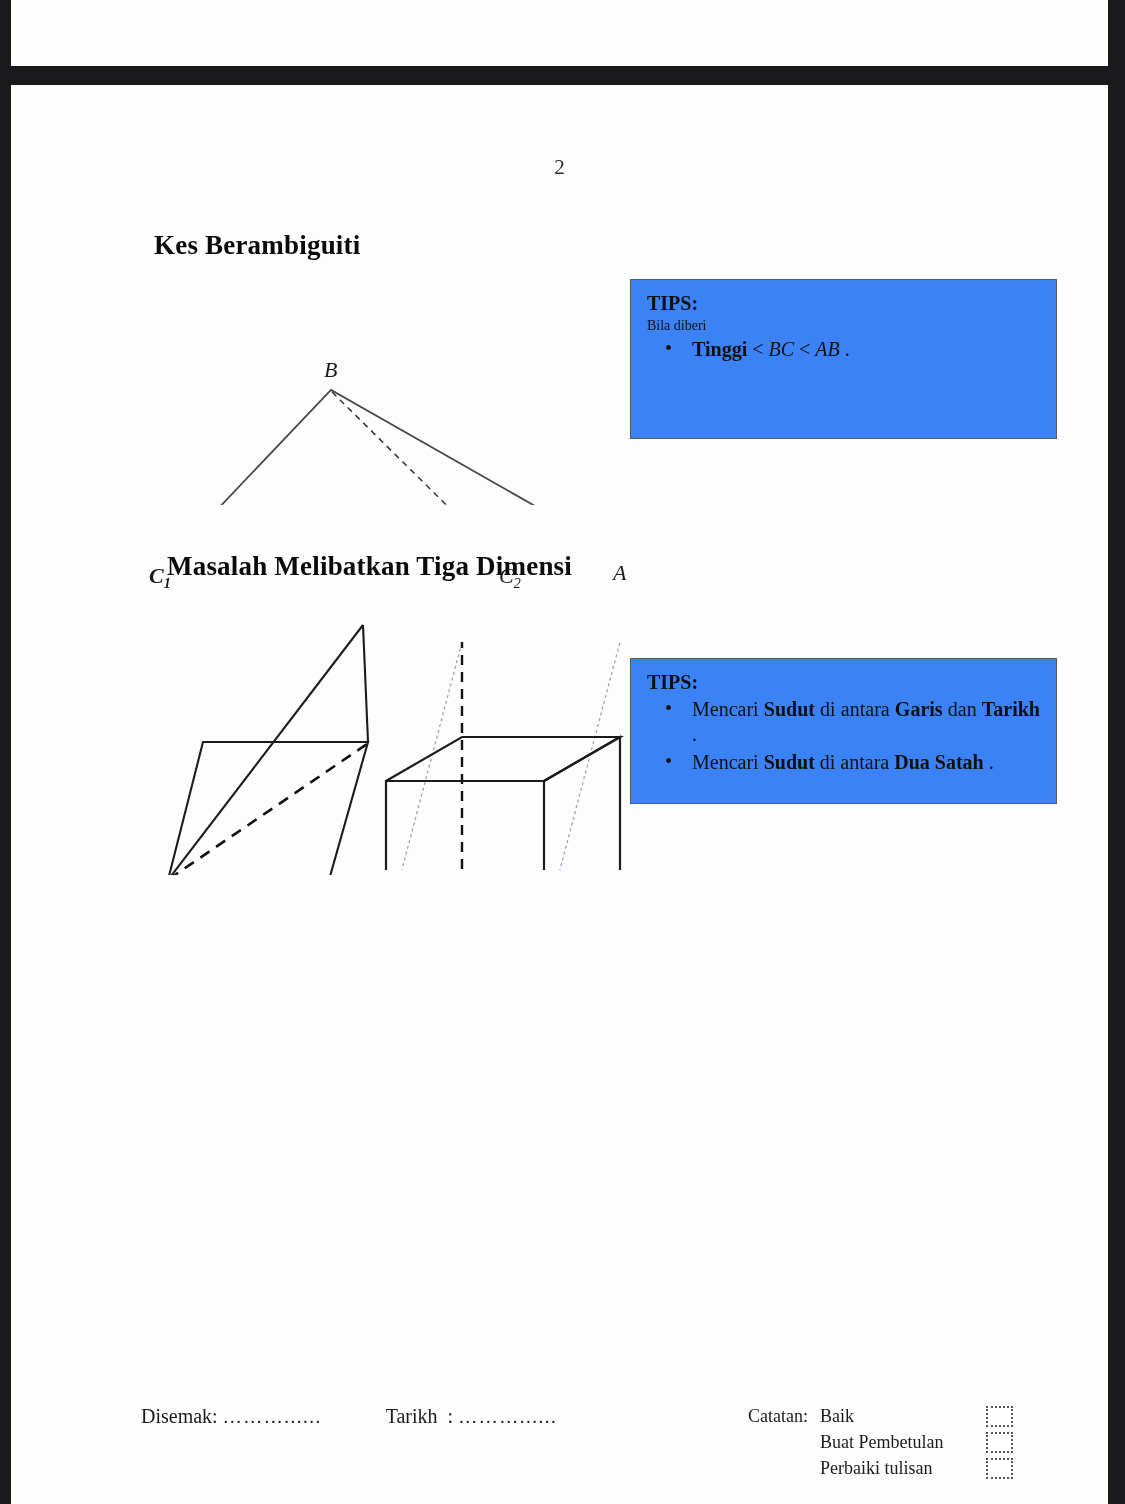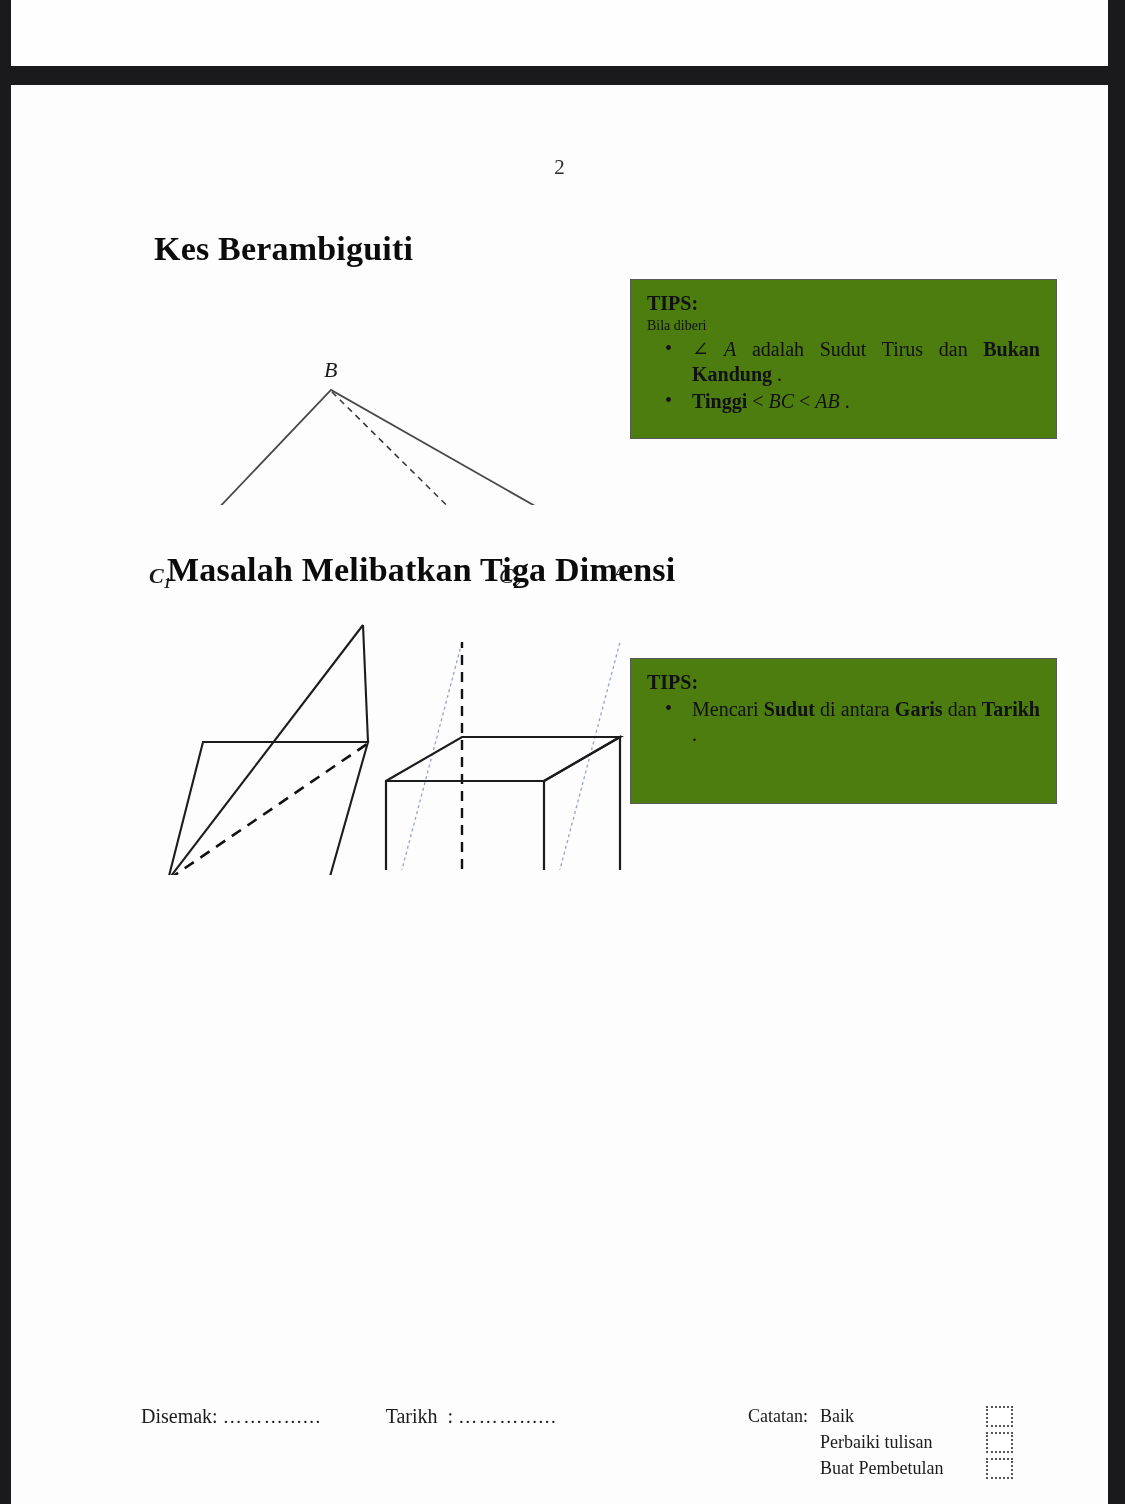--- a/index.html
+++ b/index.html
@@ -52,33 +52,33 @@
     width: 1097px;
     text-align: center;
     font-size: 21px;
     color: #2b2b2b;
   }
 
   .section-heading {
     position: absolute;
     font-family: "Liberation Serif", "DejaVu Serif", serif;
     font-weight: bold;
-    font-size: 34px;
+    font-size: 27px;
     letter-spacing: 0.2px;
     color: #0b0b0b;
     white-space: nowrap;
   }
   #heading-ambiguous { left: 143px; top: 145px; }
   #heading-three-dim { left: 141px; top: 466px; margin-left: 15px; }
 
   
   .tips-box {
     position: absolute;
     border: 1.6px solid #5a5a5a;
-    background: #4d7c0f;
+    background: #3b82f6;
     padding: 10px 16px 12px 16px;
   }
   #tips-box-1 { left: 619px; top: 194px; width: 427px; height: 160px; }
   #tips-box-2 { left: 619px; top: 573px; width: 427px; height: 146px; }
 
   .tips-title {
     font-weight: bold;
     font-size: 20px;
     line-height: 1.3;
     margin: 0 0 1px 0;
@@ -199,23 +199,20 @@
       <span class="vlabel" style="left:138px; top:318px;font-weight:bold;"><span>C</span><sub>1</sub></span>
       <span class="vlabel" style="left:488px; top:318px;"><span>C</span><sub>2</sub></span>
       <span class="vlabel" style="left:602px; top:315px;">A</span>
     </div>
 
     <div class="tips-box" id="tips-box-1">
       <div class="tips-title">TIPS:</div>
       <div class="tips-lead">Bila diberi</div>
       <ul class="tips-list">
         <li>
-          <i class="mathvar">∠ A</i><span> adalah Sudut Tirus dan </span><b>Bukan Kandung</b><span> .</span>
-        </li>
-        <li>
           <b>Tinggi</b><span> &lt; </span><i class="mathvar">BC</i><span> &lt; </span><i class="mathvar">AB</i><span> .</span>
         </li>
       </ul>
     </div>
 
     <div class="section-heading" id="heading-three-dim">Masalah Melibatkan Tiga Dimensi</div>
 
     <div class="figure" id="fig-plane-line">
       <svg width="250" height="290" viewBox="0 0 250 290">
 
@@ -246,20 +243,23 @@
 
         <polyline points="178,151 254,107 254,256 178,300" fill="none" stroke="#1c1c1c" stroke-width="2.2"></polyline>
       </svg>
     </div>
 
     <div class="tips-box" id="tips-box-2">
       <div class="tips-title">TIPS:</div>
       <ul class="tips-list">
         <li>
           <span>Mencari </span><b>Sudut</b><span> di antara </span><b>Garis</b><span> dan </span><b>Tarikh</b><span> .</span>
+        </li>
+        <li>
+          <span>Mencari </span><b>Sudut</b><span> di antara </span><b>Dua Satah</b><span> .</span>
         </li>
       </ul>
     </div>
 
     <div class="footer-left">
       <span class="field">
         <span>Disemak</span><span>:</span>
         <span class="dots">………......</span>
       </span>
       <span class="gap"></span>
@@ -270,26 +270,26 @@
     </div>
 
     <div class="footer-right">
       <div class="note-row">
         <span class="note-label-col">Catatan:</span>
         <span class="note-text-col">Baik</span>
         <span class="note-box"></span>
       </div>
       <div class="note-row">
         <span class="note-label-col"></span>
-        <span class="note-text-col">Perbaiki tulisan</span>
+        <span class="note-text-col">Buat Pembetulan</span>
         <span class="note-box"></span>
       </div>
       <div class="note-row">
         <span class="note-label-col"></span>
-        <span class="note-text-col">Buat Pembetulan</span>
+        <span class="note-text-col">Perbaiki tulisan</span>
         <span class="note-box"></span>
       </div>
     </div>
 
   </div>
 
   <div class="edge-left"></div>
   <div class="edge-right"></div>
 
 </div>

